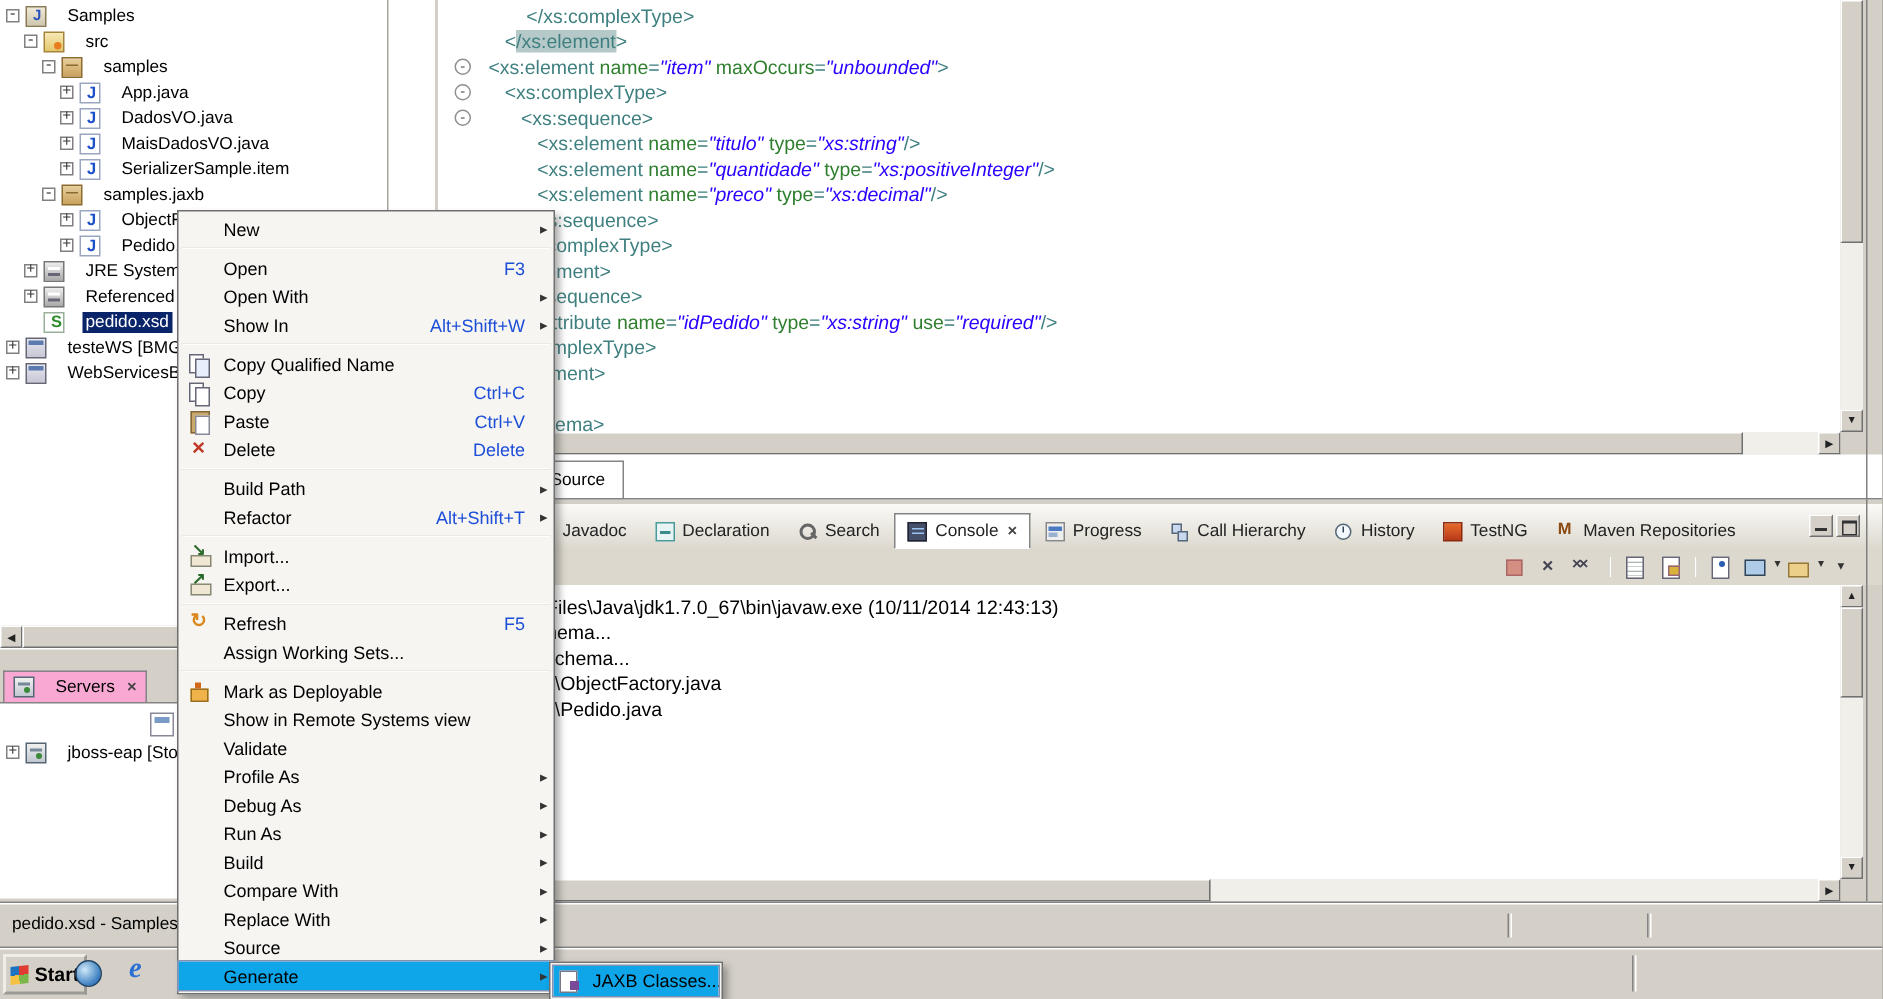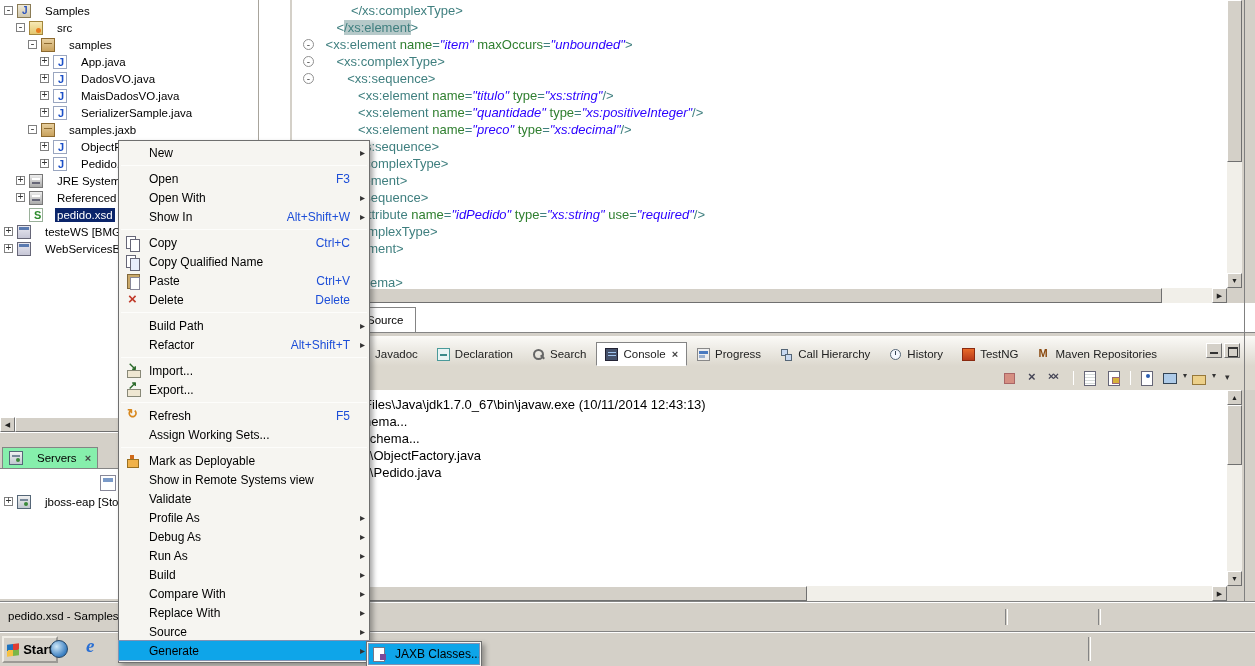--- a/index.html
+++ b/index.html
@@ -37,21 +37,21 @@
   .ti.server::after{content:"";position:absolute;right:2px;bottom:2px;width:4px;height:4px;background:#3a8a3a;border-radius:50%}
 
   
   .sb-track{position:absolute;background:#f1efe9}
   .sb-btn{position:absolute;width:15px;height:15px;background:#d4d0c8;border:1px solid;border-color:#fff #707070 #707070 #fff;font-size:7px;color:#222;display:flex;align-items:center;justify-content:center}
   .sb-thumb{position:absolute;background:#d4d0c8;border:1px solid;border-color:#fff #707070 #707070 #fff}
   .corner{position:absolute;background:#d4d0c8}
 
   
   #servers-view{position:absolute;left:0;top:445px;width:290px;height:156px;background:#d4d0c8}
-  #servers-tab{position:absolute;left:2px;top:2px;height:21px;background:#86efac;border:1px solid #848484;border-bottom:none;display:flex;align-items:center;padding:0 6px}
+  #servers-tab{position:absolute;left:2px;top:2px;height:21px;background:#f9a8d4;border:1px solid #848484;border-bottom:none;display:flex;align-items:center;padding:0 6px}
   #servers-content{position:absolute;left:0;top:23px;right:0;bottom:2px;background:#fff;border-top:1px solid #848484}
   .tabclose{margin-left:6px;font-weight:bold;color:#444;font-size:11px}
   #servers-row{position:absolute;left:0;top:24px;right:0;height:17px;display:flex;align-items:center;padding-left:4px}
   #servers-toolbtn{position:absolute;left:100px;top:6px;width:16px;height:16px;background:#fff;border:1px solid #889}
   #servers-toolbtn::before{content:"";position:absolute;left:2px;top:2px;right:2px;height:4px;background:#7a9ac8}
 
   
   #code-area{position:absolute;left:292px;top:0;width:935px;height:288px;background:#fff;overflow:hidden}
   #code-pre{position:absolute;left:30px;top:2px;font-size:13px;line-height:17px;color:#3f7f7f}
   .xv{color:#2a00ff;font-style:italic}
@@ -182,21 +182,21 @@
           <span class="tlabel">DadosVO.java</span>
         </div>
         <div class="trow" style="top: 87px; padding-left: 40px;">
           <span class="tw">+</span>
           <span class="ti java-file"></span>
           <span class="tlabel">MaisDadosVO.java</span>
         </div>
         <div class="trow" style="top: 104px; padding-left: 40px;">
           <span class="tw">+</span>
           <span class="ti java-file"></span>
-          <span class="tlabel">SerializerSample.java</span>
+          <span class="tlabel">SerializerSample.item</span>
         </div>
         <div class="trow" style="top: 121px; padding-left: 28px;">
           <span class="tw">-</span>
           <span class="ti package"></span>
           <span class="tlabel">samples.jaxb</span>
         </div>
         <div class="trow" style="top: 138px; padding-left: 40px;">
           <span class="tw">+</span>
           <span class="ti java-file"></span>
           <span class="tlabel">ObjectFactory.java</span>
@@ -416,28 +416,28 @@
         <span class="marrow">▸</span>
       </div>
       <div class="mrow">
         <span class="mi"></span>
         <span class="mlabel">Show In</span>
         <span class="maccel">Alt+Shift+W</span>
         <span class="marrow">▸</span>
       </div>
       <div class="msep"></div>
       <div class="mrow">
+        <span class="mi copy-qualified"></span>
+        <span class="mlabel">Copy Qualified Name</span>
+        <span class="marrow"></span>
+      </div>
+      <div class="mrow">
         <span class="mi copy"></span>
         <span class="mlabel">Copy</span>
         <span class="maccel">Ctrl+C</span>
-        <span class="marrow"></span>
-      </div>
-      <div class="mrow">
-        <span class="mi copy-qualified"></span>
-        <span class="mlabel">Copy Qualified Name</span>
         <span class="marrow"></span>
       </div>
       <div class="mrow">
         <span class="mi paste"></span>
         <span class="mlabel">Paste</span>
         <span class="maccel">Ctrl+V</span>
         <span class="marrow"></span>
       </div>
       <div class="mrow">
         <span class="mi delete"></span>

